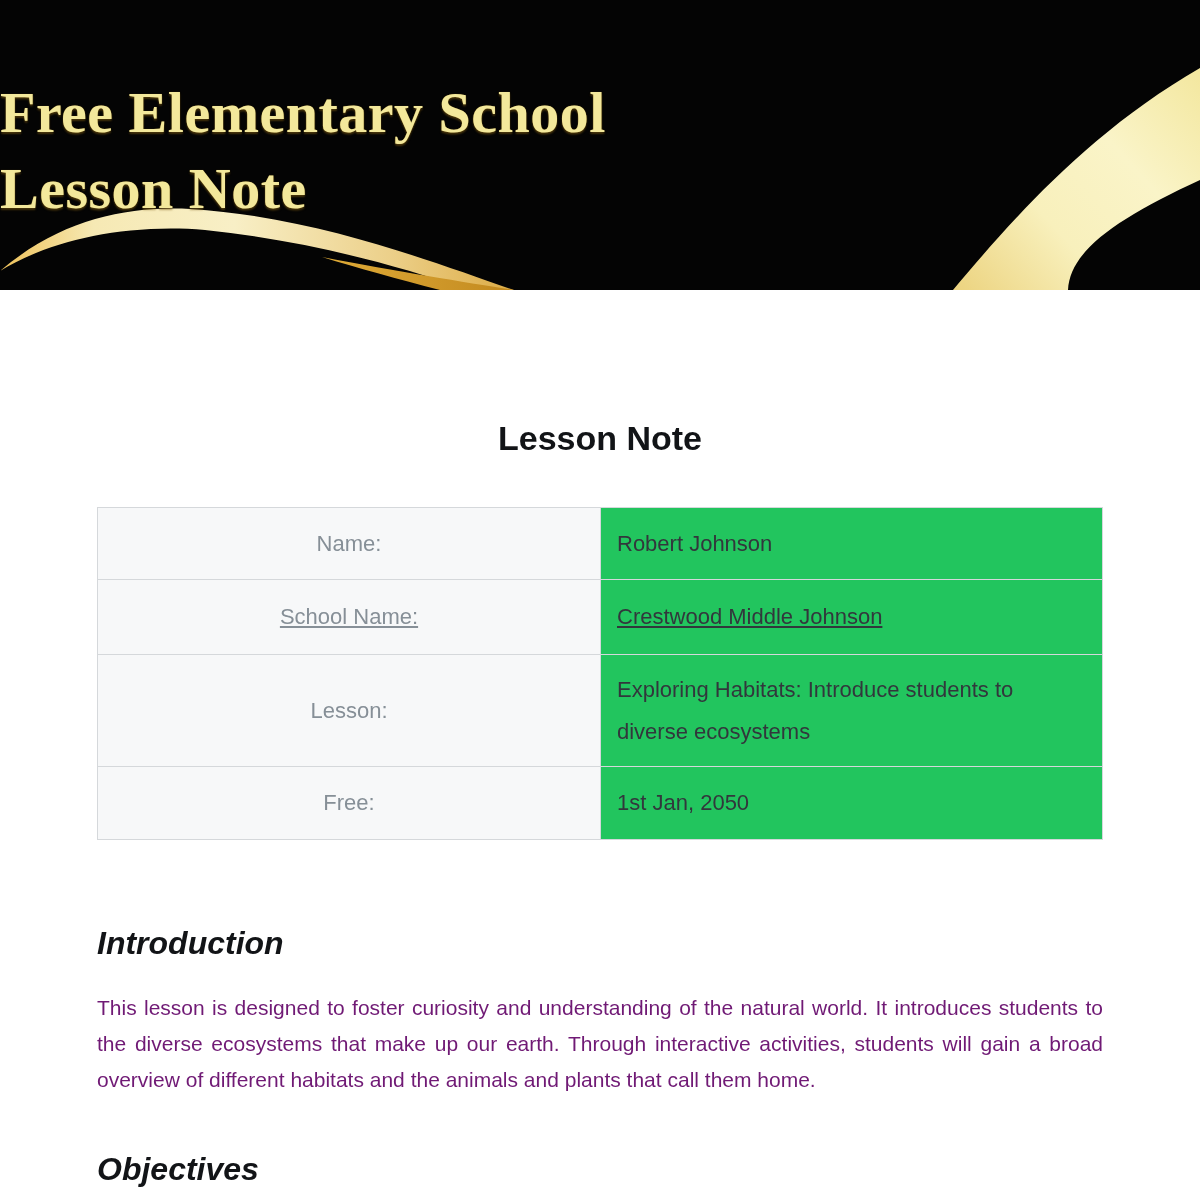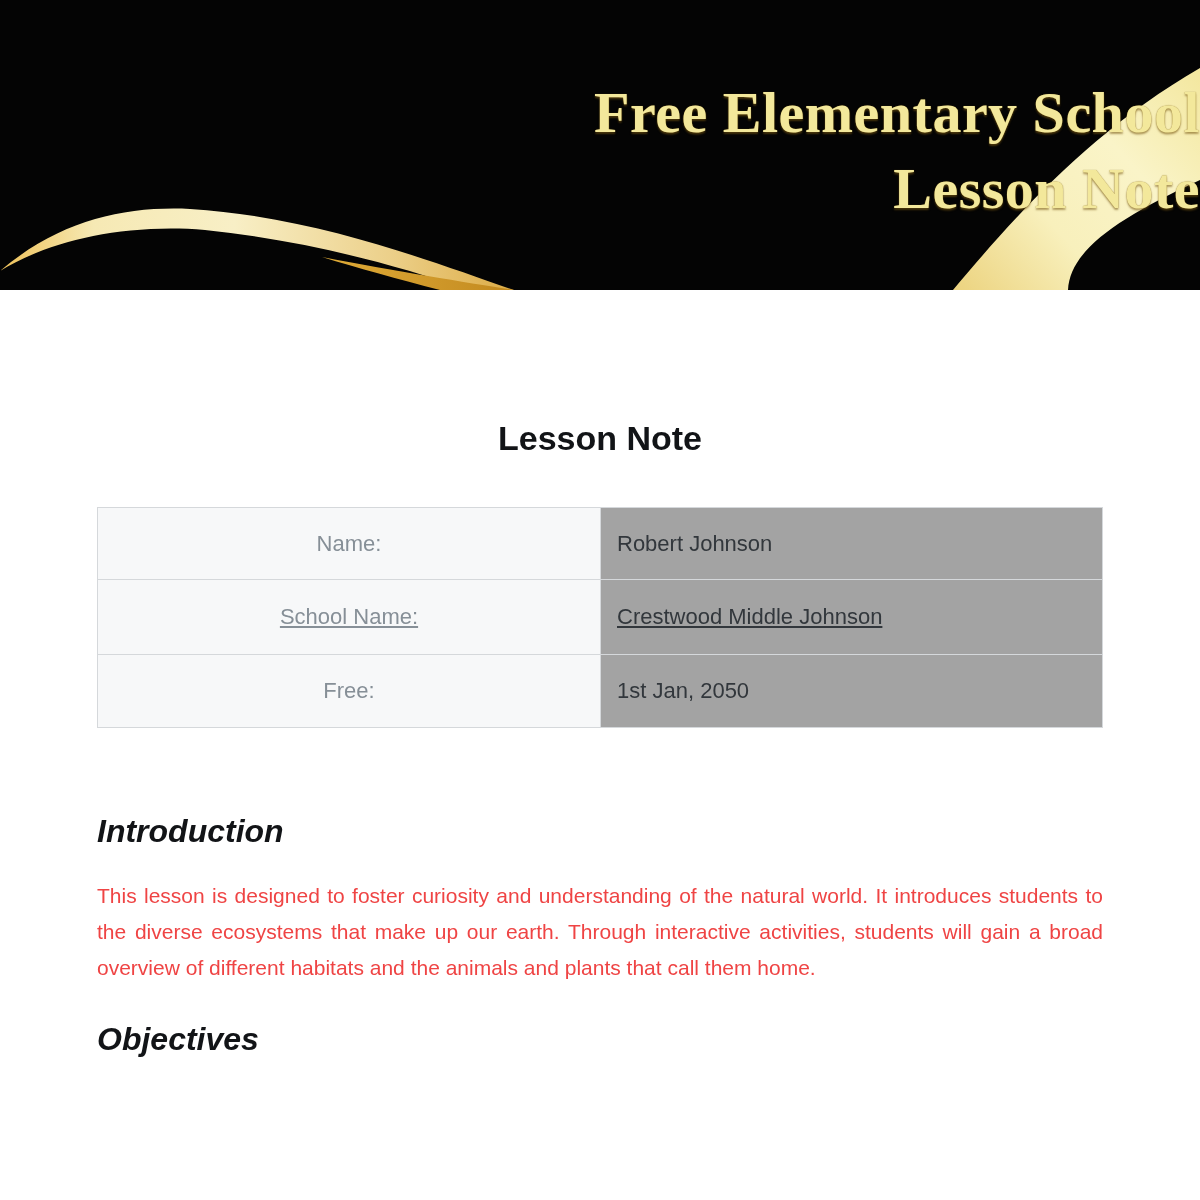--- a/index.html
+++ b/index.html
@@ -25,21 +25,21 @@
     inset: 0;
     width: 100%;
     height: 100%;
     display: block;
   }
   .banner-title {
     position: absolute;
     inset: 0;
     display: flex;
     flex-direction: column;
-    align-items: flex-end;
+    align-items: flex-start;
     justify-content: center;
     padding-top: 12px;
     text-align: center;
     font-family: "Liberation Serif", serif;
     font-weight: 700;
     font-size: 58px;
     line-height: 76px;
     color: #f3e89b;
     text-shadow: 0 2px 2px rgba(120, 88, 16, 0.55), 0 0 1px rgba(122, 92, 16, 0.8);
     letter-spacing: 0.5px;
@@ -69,48 +69,48 @@
     font-size: 22px;
     vertical-align: middle;
   }
   td.label-cell {
     width: 500px;
     background: #f7f8f9;
     color: #868f97;
     text-align: center;
   }
   td.value-cell {
-    background: #a3a3a3;
+    background: #22c55e;
     color: #32373c;
     text-align: left;
     padding: 0 22px 0 16px;
     line-height: 42px;
   }
   tr.row-name td    { height: 69px; }
   tr.row-school td  { height: 72px; text-decoration: underline; }
   tr.row-lesson td  { height: 109px; }
   tr.row-date td    { height: 70px; }
 
   
   .section-heading {
     margin: 82px 0 0 0;
     font-size: 32px;
     line-height: 42px;
     font-weight: 700;
     color: #121417;
     font-style: italic;
   }
   .section-heading.second {
-    margin-top: 32px;
+    margin-top: 50px;
   }
   .section-body {
     margin: 26px 0 0 0;
     font-size: 21px;
     line-height: 36px;
-    color: #ef4444;
+    color: #701a75;
     text-align: justify;
     text-justify: inter-word;
   }
 </style>
 </head>
 <body>
 
 <header class="banner">
   <svg viewBox="0 0 1200 290" preserveAspectRatio="none">
     <defs>
@@ -160,20 +160,24 @@
   <table class="info-table">
     <tbody>
       <tr class="row-name">
         <td class="label-cell">Name:</td>
         <td class="value-cell">Robert Johnson</td>
       </tr>
       <tr class="row-school">
         <td class="label-cell">School Name:</td>
         <td class="value-cell">Crestwood Middle Johnson</td>
       </tr>
+      <tr class="row-lesson">
+        <td class="label-cell">Lesson:</td>
+        <td class="value-cell">Exploring Habitats: Introduce students to diverse ecosystems</td>
+      </tr>
       <tr class="row-date">
         <td class="label-cell">Free:</td>
         <td class="value-cell">1st Jan, 2050</td>
       </tr>
     </tbody>
   </table>
 
   <h2 class="section-heading">Introduction</h2>
   <p class="section-body">This lesson is designed to foster curiosity and understanding of the natural world. It introduces students to the diverse ecosystems that make up our earth. Through interactive activities, students will gain a broad overview of different habitats and the animals and plants that call them home.</p>
 

